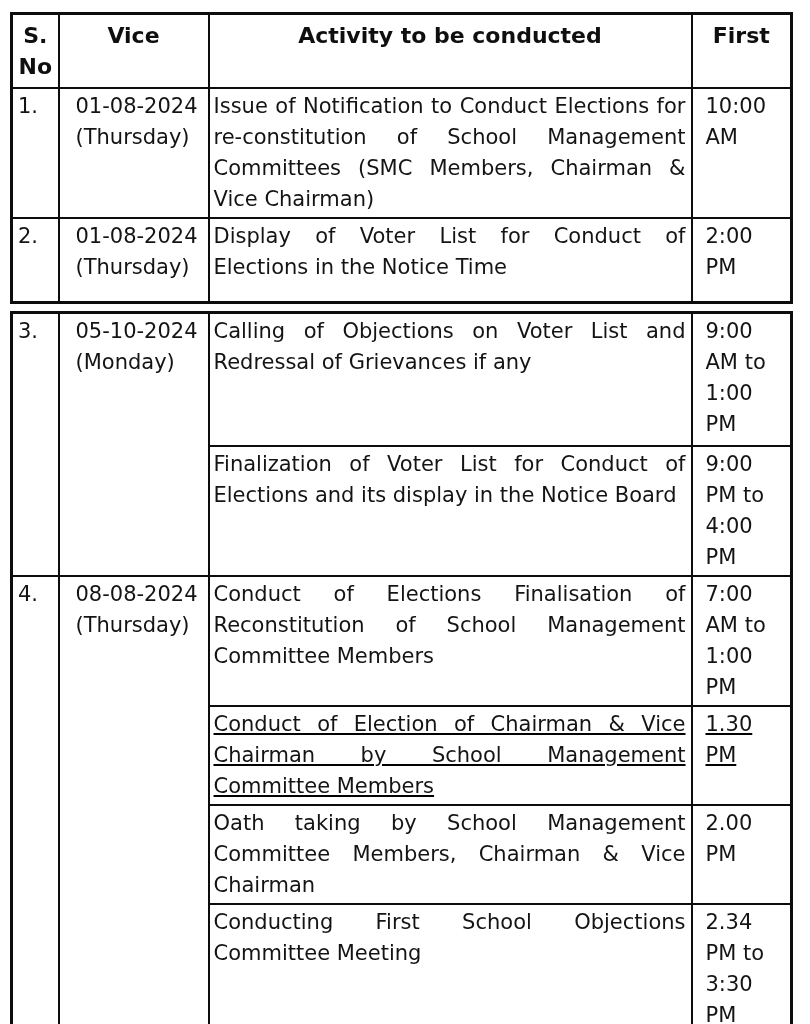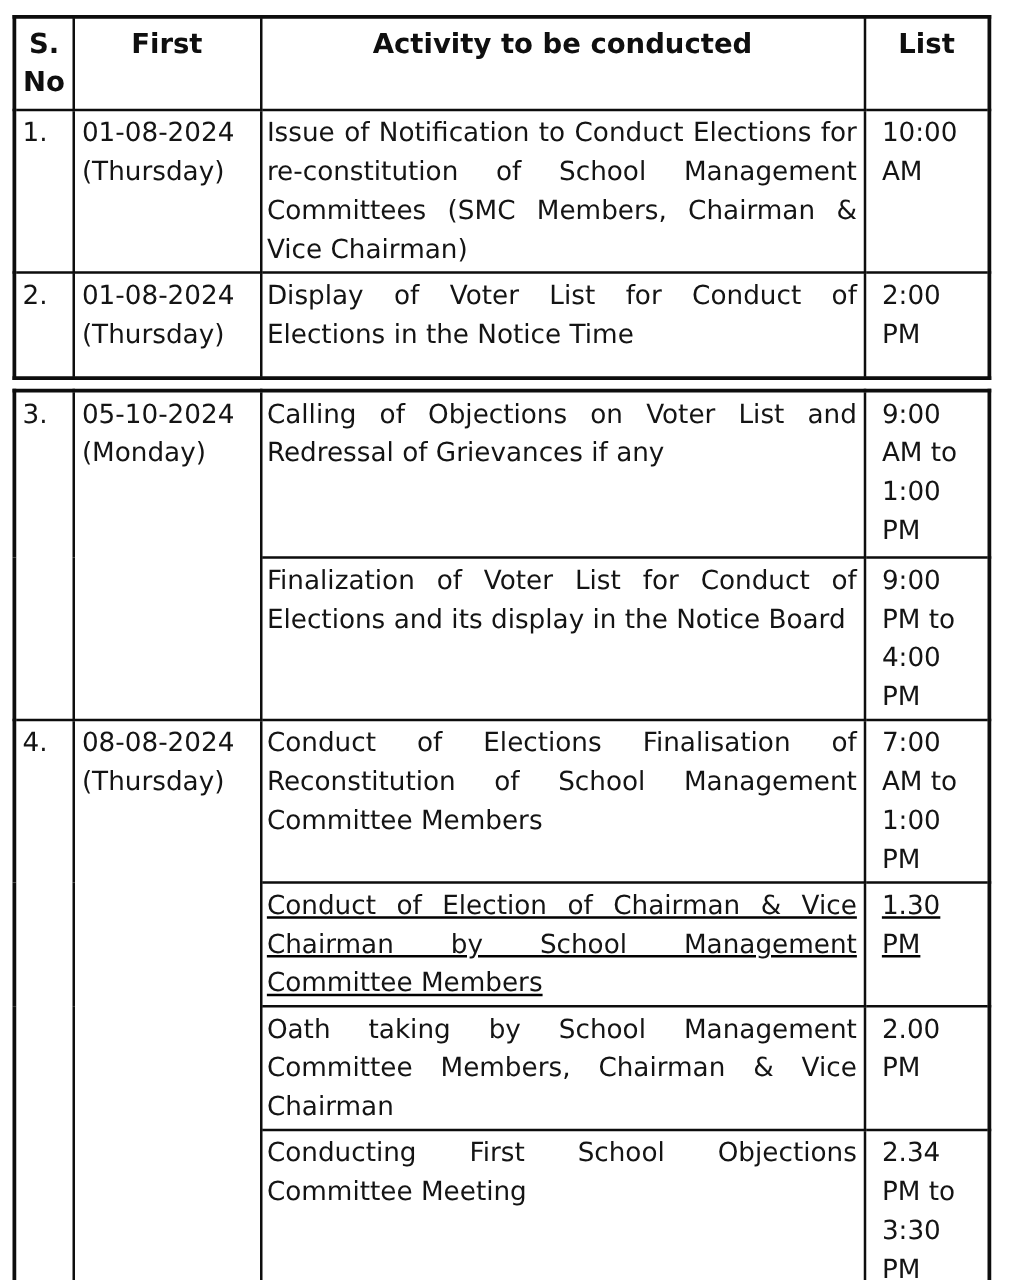--- a/index.html
+++ b/index.html
@@ -52,21 +52,21 @@
   .h-r1  { height: 126px; }
   .h-r2  { height: 85px; }
   .h-r3a { height: 133px; }
   .h-r3b { height: 128px; }
   .h-r4a { height: 127px; }
   .h-r4b { height: 98px; text-decoration: underline; }
   .h-r4c { height: 98px; }
   .h-r4d { height: 124px; }
 
   td.cell-sno  { padding-left: 5px; }
-  td.cell-date { padding-left: 6px; }
+  td.cell-date { padding-left: 16px; }
   td.cell-act  { padding-left: 4px; padding-right: 5px; margin-left: 20px; }
   td.cell-time { padding-left: 13px; padding-right: 14px; }
 
   
   .cell-act .tline { text-align: justify; text-align-last: justify; }
   .cell-act .tline.tlast { text-align-last: left; }
   .cell-date .tline, .cell-time .tline, th .tline { text-align: left; }
   th .tline { text-align: center; }
 </style>
 </head>
@@ -80,23 +80,23 @@
         <col class="c-date">
         <col class="c-act">
         <col class="c-time">
     </colgroup>
     <tbody>
         <tr class="h-hdr">
       <th>
             <div class="tline">S.</div>
             <div class="tline tlast">No</div>
           </th>
+      <th>Vice</th>
+      <th>Activity to be conducted</th>
       <th>First</th>
-      <th>Activity to be conducted</th>
-      <th>List</th>
     </tr>
     <tr class="h-r1">
       <td class="cell-sno">1.</td>
       <td class="cell-date">
             <div class="tline">01-08-2024</div>
             <div class="tline tlast">(Thursday)</div>
           </td>
       <td class="cell-act">
             <div class="tline">Issue of Notification to Conduct Elections for</div>
             <div class="tline">re-constitution of School Management</div>

